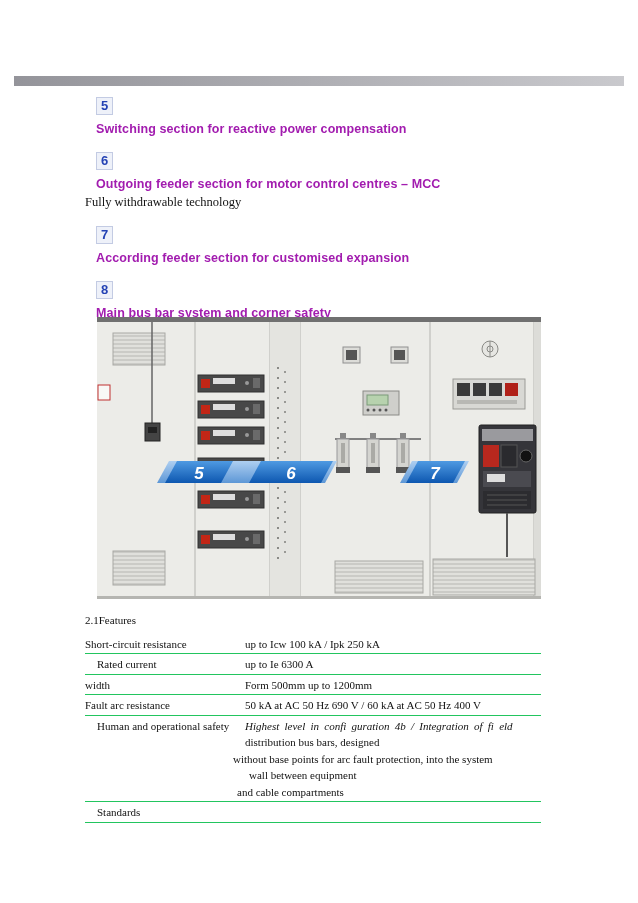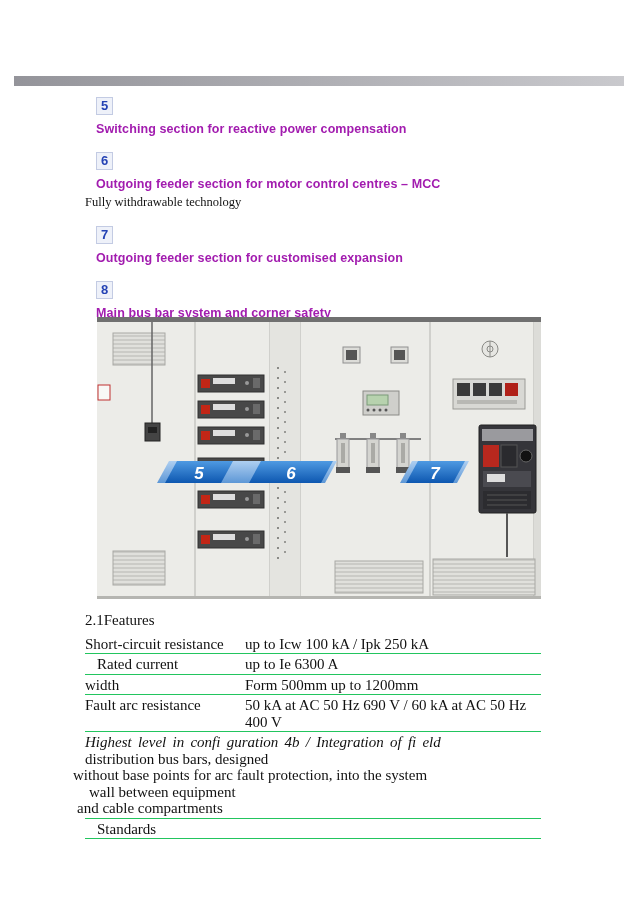--- a/index.html
+++ b/index.html
@@ -27,21 +27,21 @@
   .sec-title {
     font-family:"Liberation Sans", sans-serif; font-weight:bold; font-size:12.5px;
     color:#a21caf; margin:7px 0 0 11px; letter-spacing:0.1px;
   }
   .sec-subtitle { font-size:12.5px; margin-top:4px; color:#111;font-family:Liberation Serif, serif; }
 
   .photo-wrap { position:absolute; left:97px; top:315px; width:444px; height:290px; }
 
   .features {
     position:absolute; left:85px; top:612px; width:456px;
-    font-size:15px; line-height:16.5px; color:#111;
+    font-size:11px; line-height:16.5px; color:#111;
   }
   .features-heading { margin-bottom:5px; }
   .frow { display:flex; border-bottom:1px solid #22c55e; padding:2px 0 1px 0; }
   .flabel { width:160px; flex:none; }
   .flabel.indent { padding-left:12px; }
   .fvalue { flex:1; }
   .jline { word-spacing:2.5px;font-style:italic; }
   .out1 { margin-left:-12px; }
   .in1  { margin-left:4px; }
   .out2 { margin-left:-8px; }
@@ -58,21 +58,21 @@
       <span class="num-badge">5</span>
       <div class="sec-title">Switching section for reactive power compensation</div>
     </div>
     <div class="section">
       <span class="num-badge">6</span>
       <div class="sec-title">Outgoing feeder section for motor control centres – MCC</div>
       <div class="sec-subtitle">Fully withdrawable technology</div>
     </div>
     <div class="section">
       <span class="num-badge">7</span>
-      <div class="sec-title">Outgoing feeder section for customised expansion</div>
+      <div class="sec-title">According feeder section for customised expansion</div>
     </div>
     <div class="section">
       <span class="num-badge">8</span>
       <div class="sec-title">Main bus bar system and corner safety</div>
     </div>
   </div>
 
   <div class="photo-wrap">
     <svg width="444" height="290" viewBox="0 0 444 290">
       <defs>
@@ -257,20 +257,21 @@
     </div>
     <div class="frow">
       <div class="flabel">width</div>
       <div class="fvalue">Form 500mm up to 1200mm</div>
     </div>
     <div class="frow">
       <div class="flabel">Fault arc resistance</div>
       <div class="fvalue">50 kA at AC 50 Hz 690 V / 60 kA at AC 50 Hz 400 V</div>
     </div>
     <div class="frow">
+      <div class="flabel indent">Human and operational safety</div>
       <div class="fvalue">
         <div class="jline">Highest level in confi guration 4b / Integration of fi eld</div>
         <div>distribution bus bars, designed</div>
         <div class="out1">without base points for arc fault protection, into the system</div>
         <div class="in1">wall between equipment</div>
         <div class="out2">and cable compartments</div>
       </div>
     </div>
     <div class="frow">
       <div class="flabel indent">Standards</div>

